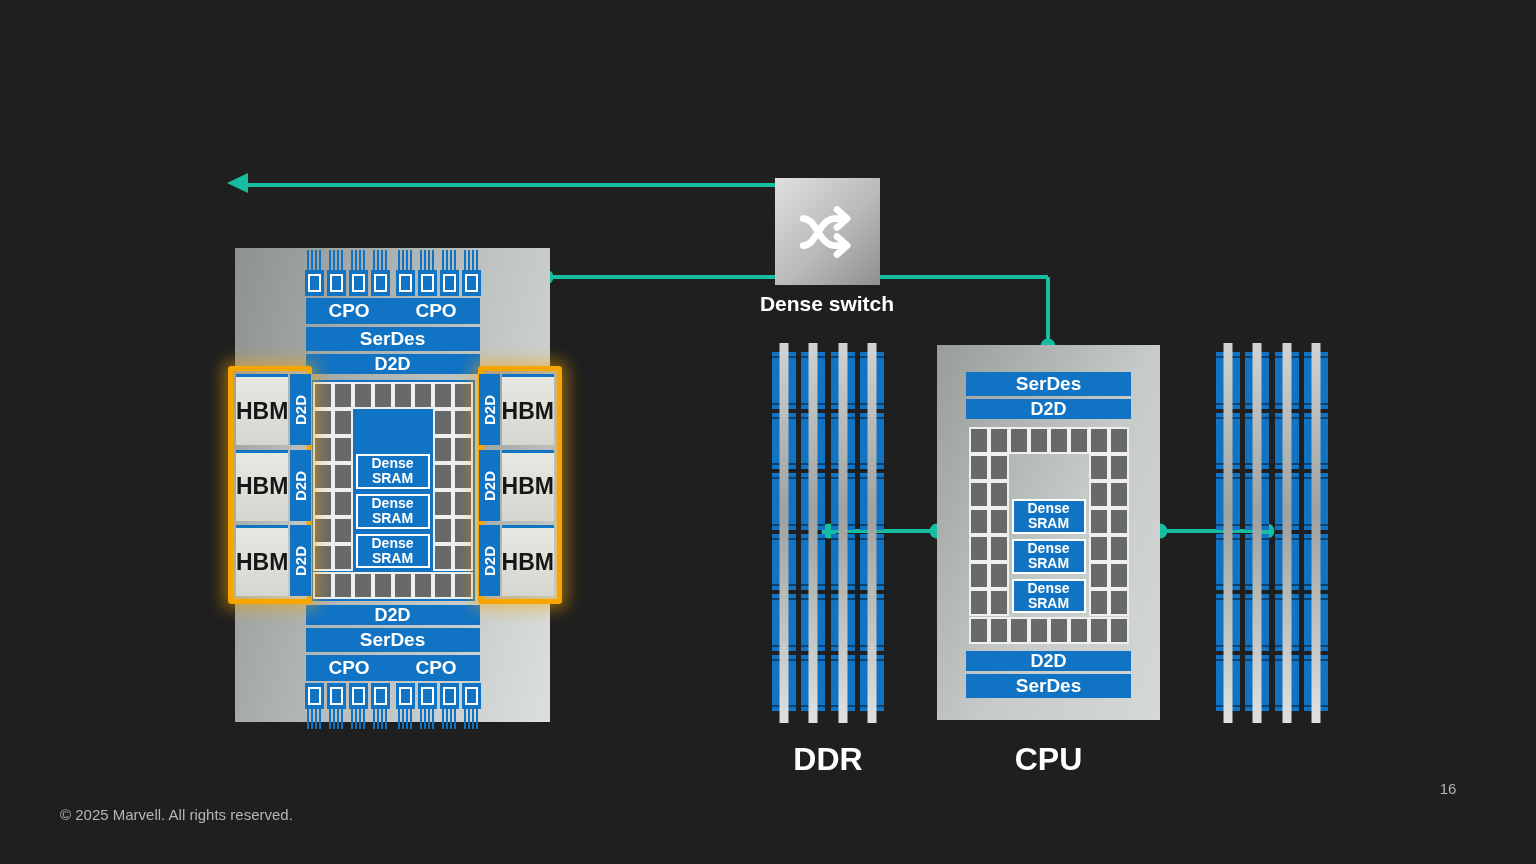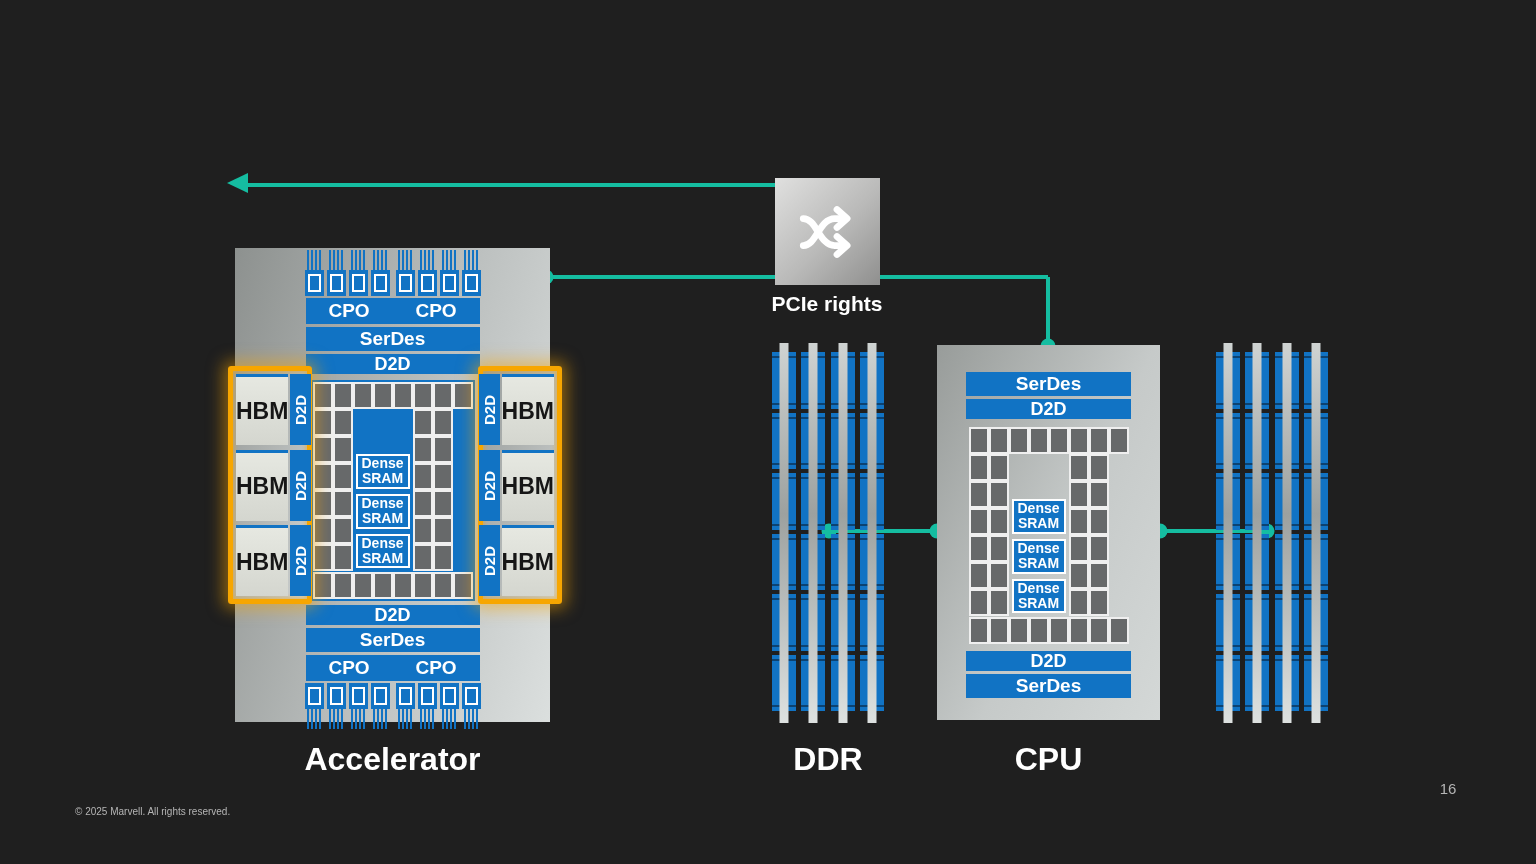--- a/index.html
+++ b/index.html
@@ -62,21 +62,21 @@
   .pin .pad { width:19px; height:26px; background:var(--blue,#1173c4); padding:4px 3px; }
   .pin .pad i { display:block; width:100%; height:100%; border:2px solid #fff; }
 
   
   .die { width:164px; margin:6px auto 0; padding:2px; }
   .acc .die { background:var(--blue,#1173c4); }
   .bump-row { display:flex; }
   .die-mid { display:flex; }
   .bump-side { width:40px; display:flex; flex-wrap:wrap; align-content:flex-start; }
   .bump { display:block; width:20px; height:27px; background:var(--bump,#67696a); border:2px solid #efefef; }
-  .sram-col { width:60px; display:flex; flex-direction:column; gap:5px; padding:4px 3px;margin-top:41px; }
+  .sram-col { width:80px; display:flex; flex-direction:column; gap:5px; padding:4px 3px;margin-top:41px; }
   .sram {
     flex:1; background:var(--blue,#1173c4); border:2px solid #fff;
     color:#fff; font-weight:700; font-size:14px; line-height:1.1;
     display:flex; align-items:center; justify-content:center; text-align:center; padding:0 10px;
   }
 
   
   .hbm-col {
     position:absolute; top:366px; width:84px; height:238px;
     border:5px solid var(--orange,#f7a600); border-radius:3px;
@@ -123,21 +123,21 @@
   .dimm .spine {
     position:absolute; left:50%; transform:translateX(-50%); top:0; bottom:0; width:9px;
     background:linear-gradient(180deg,#cfd3d2 0%,#9da19f 45%,#dde1e0 100%);
   }
 
   
   .big-label { position:absolute; top:741px; color:#fff; font-weight:700; font-size:32px; text-align:center; }
   .big-label.accel { left:235px; width:315px; }
   .big-label.ddrl  { left:772px; width:112px; }
   .big-label.cpul  { left:937px; width:223px; }
-  .copyright { position:absolute; left:75px; top:806px; font-size:10px; color:var(--footer-text,#b5b5b5); }
+  .copyright { position:absolute; left:60px; top:806px; font-size:15px; color:var(--footer-text,#b5b5b5); }
   .pagenum   { position:absolute; left:1428px; top:780px; width:40px; text-align:center; font-size:15px; color:var(--footer-text,#b5b5b5); }
 </style>
 </head>
 <body>
 
 <div class="slide">
 
 
   <div class="arrowhead" style="left:227px;top:173px"></div>
   <div class="tline" style="left:246px;top:183px;width:529px"></div>
@@ -369,21 +369,21 @@
   <div class="switch">
     <svg width="72" height="72" viewBox="0 0 64 64">
       <g fill="none" stroke="#fff" stroke-width="6" stroke-linecap="round" stroke-linejoin="round">
         <path d="M10 44 C22 44 24 20 38 20 L44 20"></path>
         <path d="M40 12 L49 20 L40 28"></path>
         <path d="M10 20 C22 20 24 44 38 44 L44 44"></path>
         <path d="M40 36 L49 44 L40 52"></path>
       </g>
     </svg>
   </div>
-  <div class="switch-label">PCIe rights</div>
+  <div class="switch-label">Dense switch</div>
 
   <div class="ddr left">
     <div class="dimm">
       <div class="chips">
           <i class="seg"></i>
           <i class="seg"></i>
           <i class="seg"></i>
           <i class="seg"></i>
           <i class="seg"></i>
           <i class="seg"></i>
@@ -532,19 +532,18 @@
             <i class="bump"></i>
             <i class="bump"></i>
           </div>
       </div>
 
       <div class="bar d2d" style="margin-top:5px">D2D</div>
       <div class="bar">SerDes</div>
     </div>
   </div>
 
-  <div class="big-label accel">Accelerator</div>
   <div class="big-label ddrl">DDR</div>
   <div class="big-label cpul">CPU</div>
 
   <div class="copyright">© 2025 Marvell. All rights reserved.</div>
   <div class="pagenum">16</div>
 </div>
 
 </body></html>

